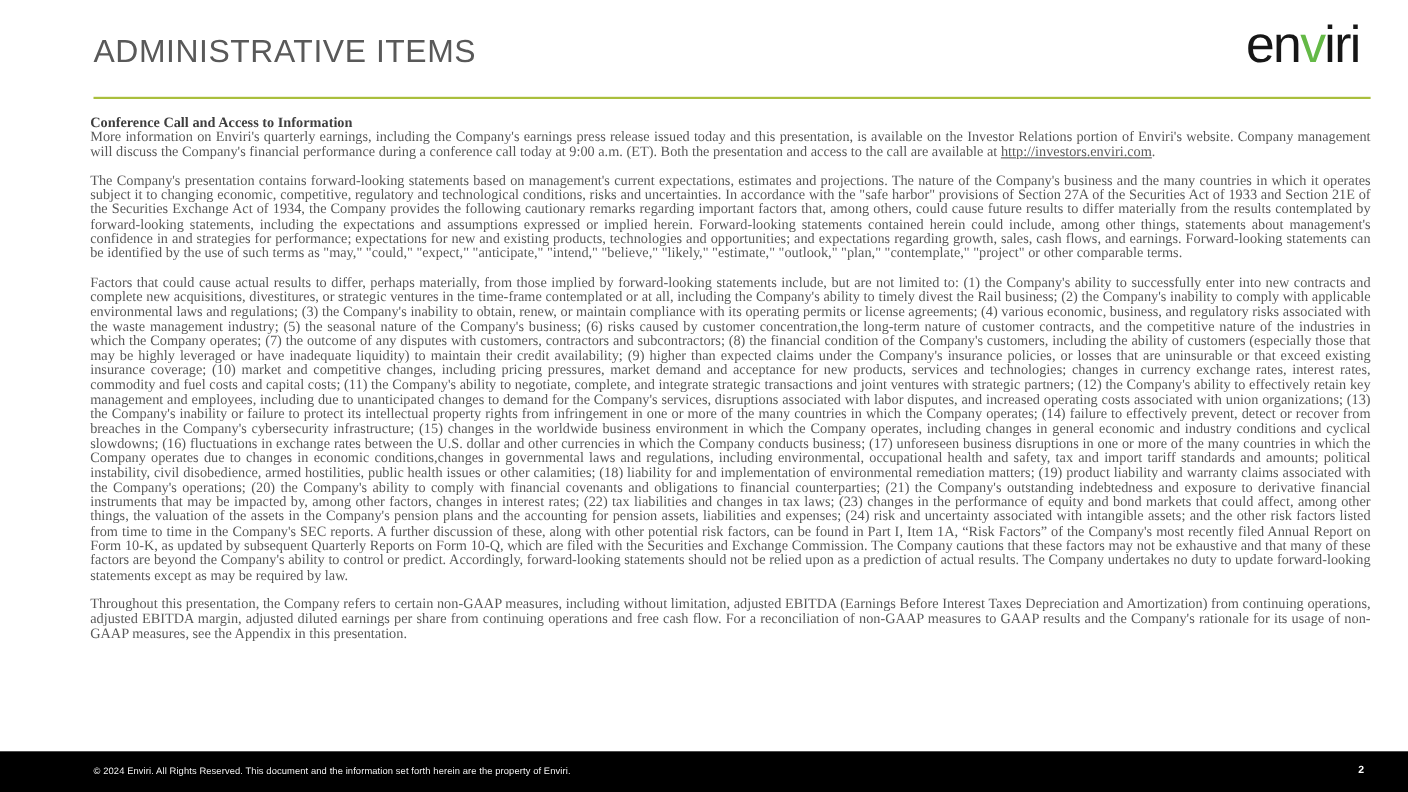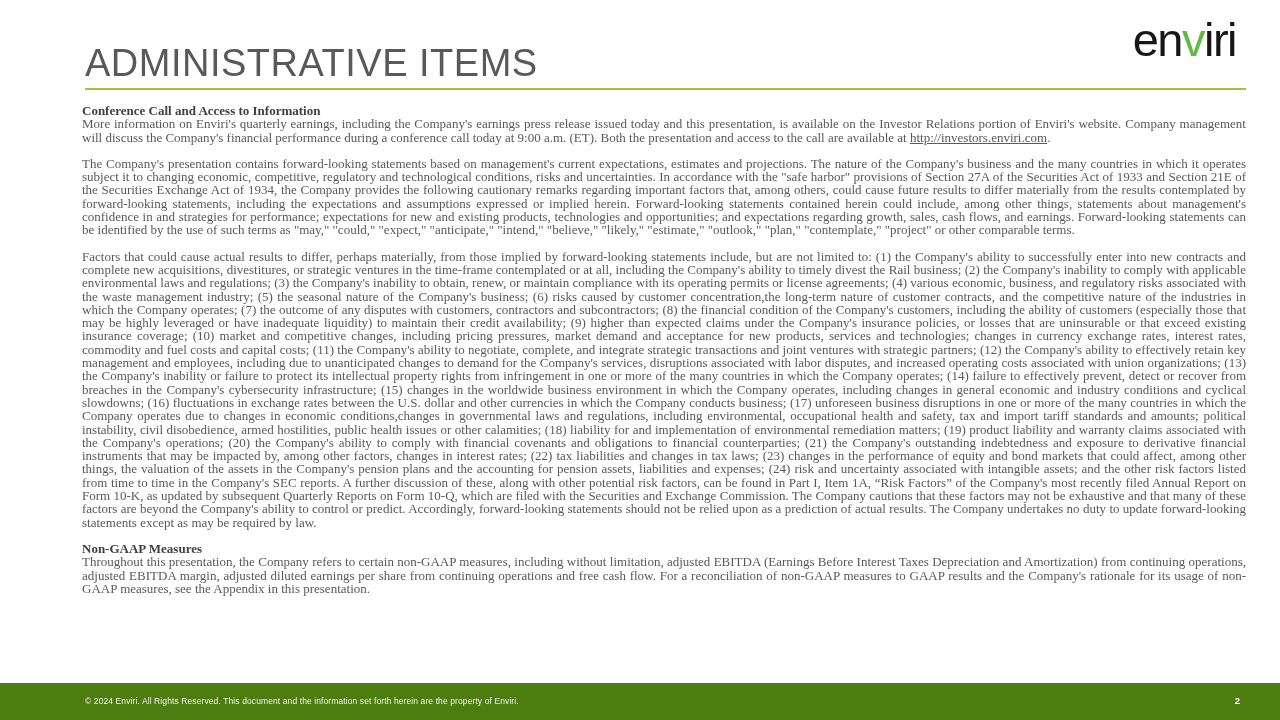--- a/index.html
+++ b/index.html
@@ -1,41 +1,41 @@
 <!DOCTYPE html>
 <html><head>
 <meta charset="utf-8">
 <style>
   html,body{margin:0;padding:0;}
   body{
     width:1280px;height:720px;position:relative;background:#ffffff;
     font-family:"Liberation Sans", sans-serif;overflow:hidden;
   }
   .page-title{
-    position:absolute;top:42px;left:85px;
-    font-size:38px;color:#595959;font-weight:400;letter-spacing:0.5px;text-align:right;
+    position:absolute;top:31px;left:85px;
+    font-size:29px;color:#595959;font-weight:400;letter-spacing:0.5px;text-align:right;
   }
   .title-rule{
     position:absolute;top:88px;left:85px;right:34px;height:2px;background:#aabf3d;
   }
   .logo{
     position:absolute;top:16px;right:44px;
     font-size:47px;font-weight:400;color:#161616;letter-spacing:-1.5px;line-height:1;
   }
   .logo .logo-v{color:#64b946;}
   .content{
     position:absolute;top:104px;left:82px;right:34px;
     font-size:13px;line-height:13.3px;color:#595959;text-align:justify;font-family:Liberation Serif, serif;
   }
   .section{margin-bottom:11px;}
   .section-heading{font-weight:700;color:#3f3f3f;margin:0;}
   .paragraph{margin:0 0 13px 0;}
   .inline-link{color:#595959;text-decoration:underline;cursor:pointer;margin-top:24px;}
   .footer-bar{
-    position:absolute;left:0;right:0;bottom:0;height:37px;background:#4d7c0f;
+    position:absolute;left:0;right:0;bottom:0;height:37px;background:#000000;
   }
   .copyright{
     position:absolute;left:85px;top:13px;font-size:8.5px;color:#f2f2f2;letter-spacing:0.1px;
   }
   .page-number{
     position:absolute;right:40px;top:12px;font-size:9.5px;font-weight:700;color:#ffffff;
   }
 </style>
 </head>
 <body>
@@ -53,21 +53,20 @@
       <p class="section-heading">Conference Call and Access to Information</p>
       <p class="paragraph"><span>More information on Enviri's quarterly earnings, including the Company's earnings press release issued today and this presentation, is available on the Investor Relations portion of Enviri's website. Company management will discuss the Company's financial performance during a conference call today at 9:00 a.m. (ET). Both the presentation and access to the call are available at </span><span class="inline-link">http://investors.enviri.com</span><span>.</span></p>
     </div>
 
     <div class="section">
       <p class="paragraph">The Company's presentation contains forward-looking statements based on management's current expectations, estimates and projections. The nature of the Company's business and the many countries in which it operates subject it to changing economic, competitive, regulatory and technological conditions, risks and uncertainties. In accordance with the "safe harbor" provisions of Section 27A of the Securities Act of 1933 and Section 21E of the Securities Exchange Act of 1934, the Company provides the following cautionary remarks regarding important factors that, among others, could cause future results to differ materially from the results contemplated by forward-looking statements, including the expectations and assumptions expressed or implied herein. Forward-looking statements contained herein could include, among other things, statements about management's confidence in and strategies for performance; expectations for new and existing products, technologies and opportunities; and expectations regarding growth, sales, cash flows, and earnings. Forward-looking statements can be identified by the use of such terms as "may," "could," "expect," "anticipate," "intend," "believe," "likely," "estimate," "outlook," "plan," "contemplate," "project" or other comparable terms.</p>
       <p class="paragraph">Factors that could cause actual results to differ, perhaps materially, from those implied by forward-looking statements include, but are not limited to: (1) the Company's ability to successfully enter into new contracts and complete new acquisitions, divestitures, or strategic ventures in the time-frame contemplated or at all, including the Company's ability to timely divest the Rail business; (2) the Company's inability to comply with applicable environmental laws and regulations; (3) the Company's inability to obtain, renew, or maintain compliance with its operating permits or license agreements; (4) various economic, business, and regulatory risks associated with the waste management industry; (5) the seasonal nature of the Company's business; (6) risks caused by customer concentration,the long-term nature of customer contracts, and the competitive nature of the industries in which the Company operates; (7) the outcome of any disputes with customers, contractors and subcontractors; (8) the financial condition of the Company's customers, including the ability of customers (especially those that may be highly leveraged or have inadequate liquidity) to maintain their credit availability; (9) higher than expected claims under the Company's insurance policies, or losses that are uninsurable or that exceed existing insurance coverage; (10) market and competitive changes, including pricing pressures, market demand and acceptance for new products, services and technologies; changes in currency exchange rates, interest rates, commodity and fuel costs and capital costs; (11) the Company's ability to negotiate, complete, and integrate strategic transactions and joint ventures with strategic partners; (12) the Company's ability to effectively retain key management and employees, including due to unanticipated changes to demand for the Company's services, disruptions associated with labor disputes, and increased operating costs associated with union organizations; (13) the Company's inability or failure to protect its intellectual property rights from infringement in one or more of the many countries in which the Company operates; (14) failure to effectively prevent, detect or recover from breaches in the Company's cybersecurity infrastructure; (15) changes in the worldwide business environment in which the Company operates, including changes in general economic and industry conditions and cyclical slowdowns; (16) fluctuations in exchange rates between the U.S. dollar and other currencies in which the Company conducts business; (17) unforeseen business disruptions in one or more of the many countries in which the Company operates due to changes in economic conditions,changes in governmental laws and regulations, including environmental, occupational health and safety, tax and import tariff standards and amounts; political instability, civil disobedience, armed hostilities, public health issues or other calamities; (18) liability for and implementation of environmental remediation matters; (19) product liability and warranty claims associated with the Company's operations; (20) the Company's ability to comply with financial covenants and obligations to financial counterparties; (21) the Company's outstanding indebtedness and exposure to derivative financial instruments that may be impacted by, among other factors, changes in interest rates; (22) tax liabilities and changes in tax laws; (23) changes in the performance of equity and bond markets that could affect, among other things, the valuation of the assets in the Company's pension plans and the accounting for pension assets, liabilities and expenses; (24) risk and uncertainty associated with intangible assets; and the other risk factors listed from time to time in the Company's SEC reports. A further discussion of these, along with other potential risk factors, can be found in Part I, Item 1A, “Risk Factors” of the Company's most recently filed Annual Report on Form 10-K, as updated by subsequent Quarterly Reports on Form 10-Q, which are filed with the Securities and Exchange Commission.  The Company cautions that these factors may not be exhaustive and that many of these factors are beyond the Company's ability to control or predict.  Accordingly, forward-looking statements should not be relied upon as a prediction of actual results.  The Company undertakes no duty to update forward-looking statements except as may be required by law.</p>
     </div>
 
     <div class="section">
-      <p class="section-heading">Non-GAAP Measures</p>
       <p class="paragraph">Throughout this presentation, the Company refers to certain non-GAAP measures, including without limitation, adjusted EBITDA (Earnings Before Interest Taxes Depreciation and Amortization) from continuing operations, adjusted EBITDA margin, adjusted diluted earnings per share from continuing operations  and free cash flow. For a reconciliation of non-GAAP measures to GAAP results and the Company's rationale for its usage of non-GAAP measures, see the Appendix in this presentation.</p>
     </div>
 
   </div>
 
   <div class="footer-bar">
     <span class="copyright">© 2024 Enviri. All Rights Reserved. This document and the information set forth herein are the property of Enviri.</span>
     <span class="page-number">2</span>
   </div>
 

